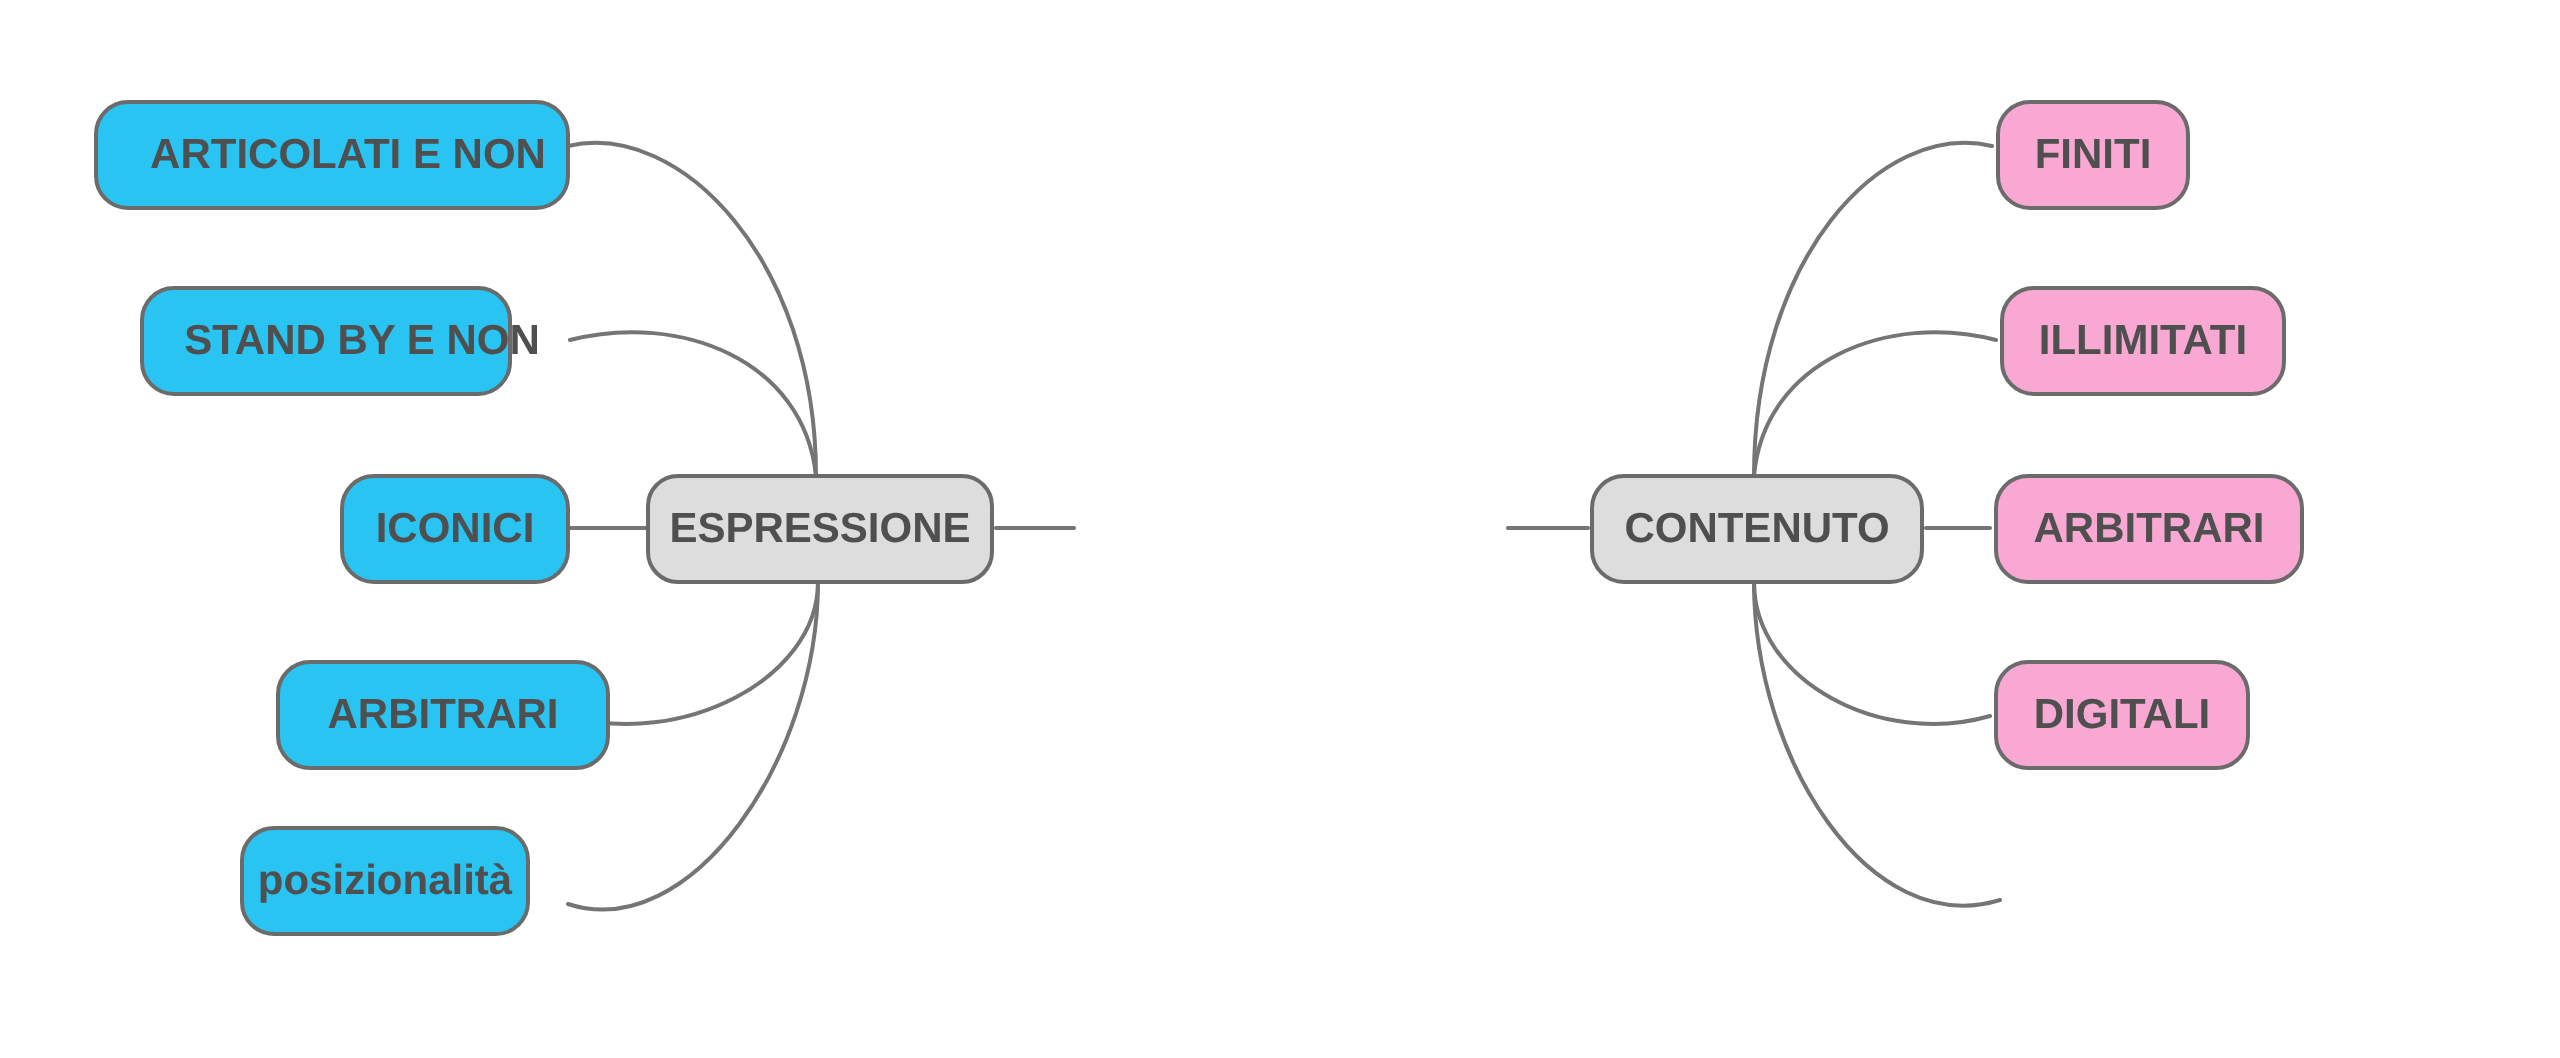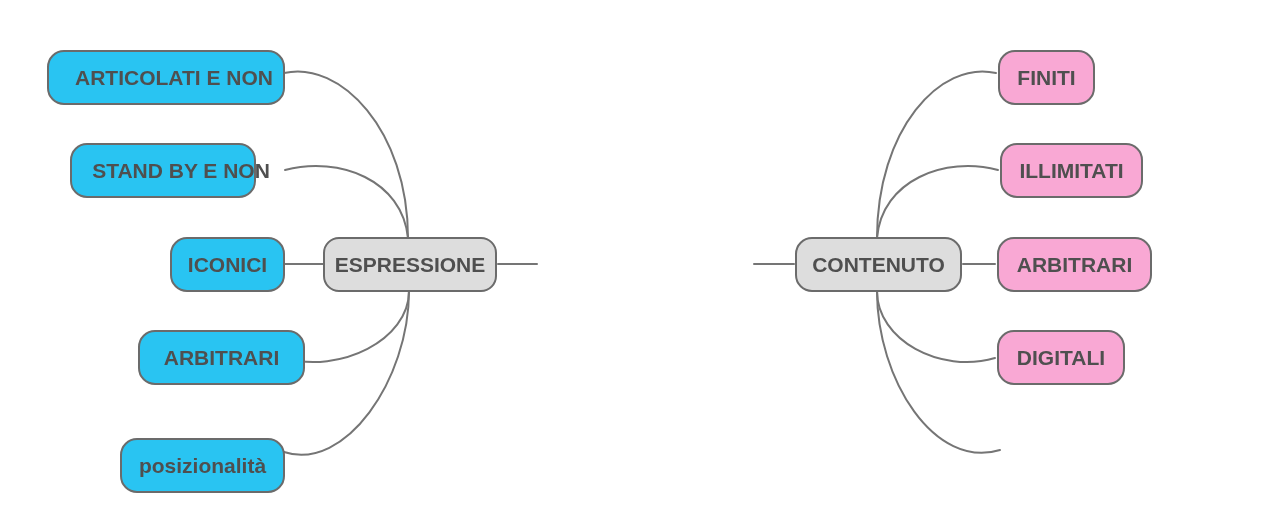--- a/index.html
+++ b/index.html
@@ -78,21 +78,21 @@
   </div>
   <div class="node node-left" style="left:70px;  top:143px; width:186px;padding-left:44px;">
     <span>STAND BY E NON</span>
   </div>
   <div class="node node-left" style="left:170px; top:237px; width:115px;">
     <span>ICONICI</span>
   </div>
   <div class="node node-left" style="left:138px; top:330px; width:167px;">
     <span>ARBITRARI</span>
   </div>
-  <div class="node node-left" style="left:120px; top:438px; width:165px;align-items:center;">
+  <div class="node node-left" style="left:120px; top:413px; width:145px;align-items:center;">
     <span>posizionalità</span>
   </div>
 
   <div class="node node-branch" style="left:323px; top:237px; width:174px;border-radius:16px;">
     <span>ESPRESSIONE</span>
   </div>
   <div class="node node-branch" style="left:795px; top:237px; width:167px;">
     <span>CONTENUTO</span>
   </div>
 

